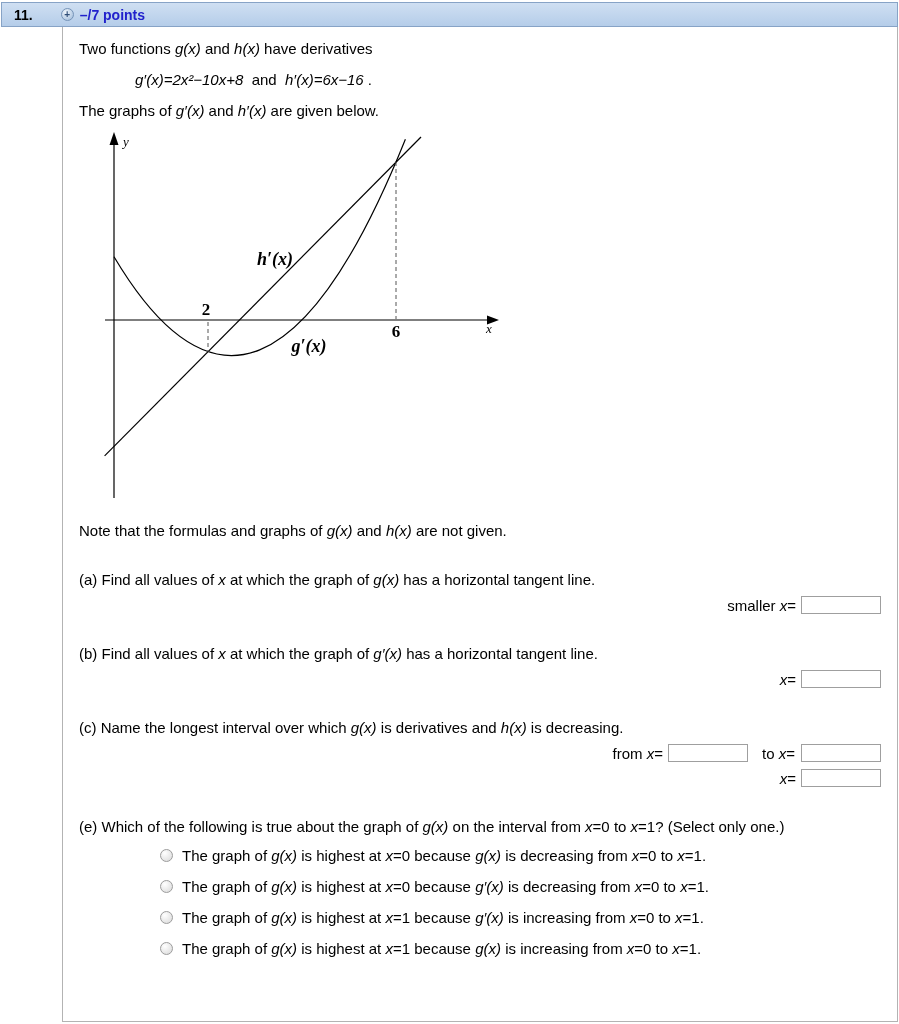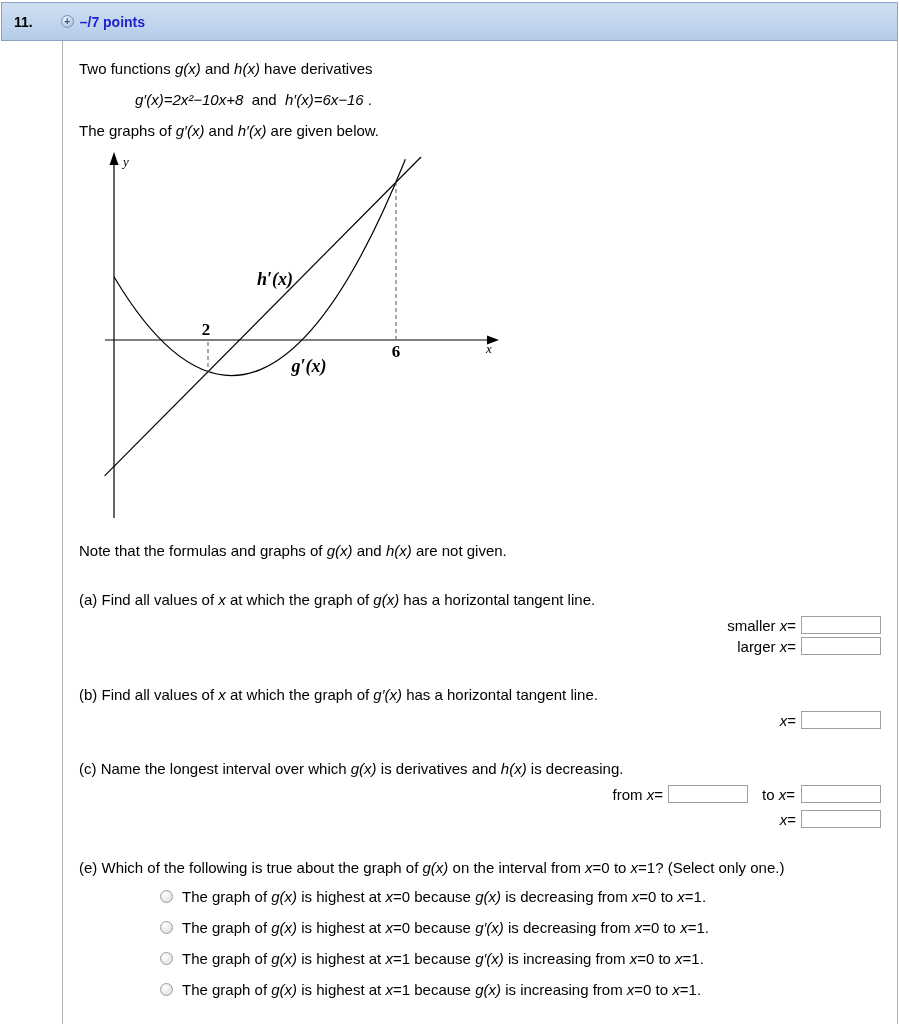--- a/index.html
+++ b/index.html
@@ -4,21 +4,21 @@
 <style>
   * { box-sizing: border-box; }
   html,body { margin:0; padding:0; }
   body {
     width:899px; height:1024px; overflow:hidden;
     background:#ffffff; color:#000;
     font-family:"Liberation Sans","DejaVu Sans",sans-serif;
     font-size:15px;
   }
   .q-header {
-    margin:2px 1px 0 1px; height:39px;
+    margin:2px 1px 0 1px; height:25px;
     background:linear-gradient(#cfdff2,#b5cde9);
     border:1px solid #87a3c6;
     display:flex; align-items:center; padding:0 12px;
   }
   .q-num { font-weight:700; font-size:14px; margin-right:28px; }
   .info-icon {
     width:13px; height:13px; border-radius:50%;
     background:radial-gradient(circle at 35% 30%, #eef4fb, #9db9d9);
     border:1px solid #7694b8;
     display:inline-flex; align-items:center; justify-content:center;
@@ -28,21 +28,21 @@
   .q-points { color:#2121cc; font-weight:700; font-size:14px; }
 
   .q-body {
     margin:0 1px 0 62px;
     border:1px solid #b3b3b3; border-top:none;
     min-height:995px;
     padding:12px 16px 10px 16px;
     background:#fff;
   }
   p { margin:0; line-height:19px; }
-  .intro { margin-top:6px; }
+  .intro { }
   .formula { margin:12px 0 0 56px; white-space:pre-wrap; }
   .graphs-intro { margin-top:12px; }
   .graph-wrap { margin:12px 0 0 22px; }
   .note { margin-top:16px; }
   .prompt { margin-top:30px; }
   .field-row { margin:7px 0 0 56px; display:flex; align-items:center;justify-content:flex-end; }
   .field-row.tight { margin-top:3px; }
   .field-label { margin-right:5px; white-space:pre-wrap; }
   .to-label { margin:0 6px 0 14px; }
   .answer-input {
@@ -109,24 +109,20 @@
       </svg>
     </div>
 
     <p class="note"><span>Note that the formulas and graphs of </span><span class="mi">g(x)</span><span> and </span><span class="mi">h(x)</span><span> are not given.</span></p>
 
     <p class="prompt"><span>(a) Find all values of </span><span class="mi">x</span><span> at which the graph of </span><span class="mi">g(x)</span><span> has a horizontal tangent line.</span></p>
     <div class="field-row">
       <span class="field-label"><span>smaller </span><span class="mi">x</span><span>=</span></span>
       <input type="text" class="answer-input" value="" style="">
     </div>
-    <div class="field-row tight">
-      <span class="field-label"><span>larger </span><span class="mi">x</span><span>=</span></span>
-      <input type="text" class="answer-input" value="" style="">
-    </div>
 
     <p class="prompt"><span>(b) Find all values of </span><span class="mi">x</span><span> at which the graph of </span><span class="mi">g′(x)</span><span> has a horizontal tangent line.</span></p>
     <div class="field-row">
       <span class="field-label"><span></span><span class="mi">x</span><span>=</span></span>
       <input type="text" class="answer-input" value="" style="">
     </div>
 
     <p class="prompt"><span>(c) Name the longest interval over which </span><span class="mi">g(x)</span><span> is derivatives and </span><span class="mi">h(x)</span><span> is decreasing.</span></p>
     <div class="field-row">
       <span class="field-label"><span>from </span><span class="mi">x</span><span>=</span></span>

